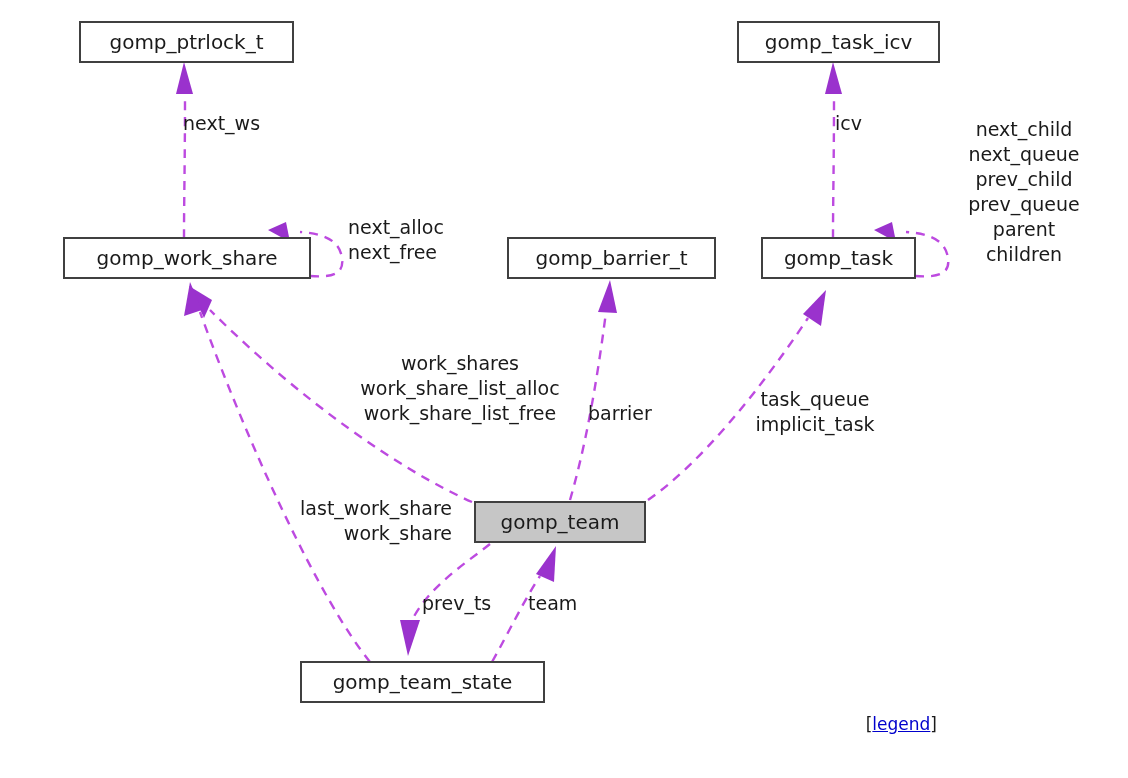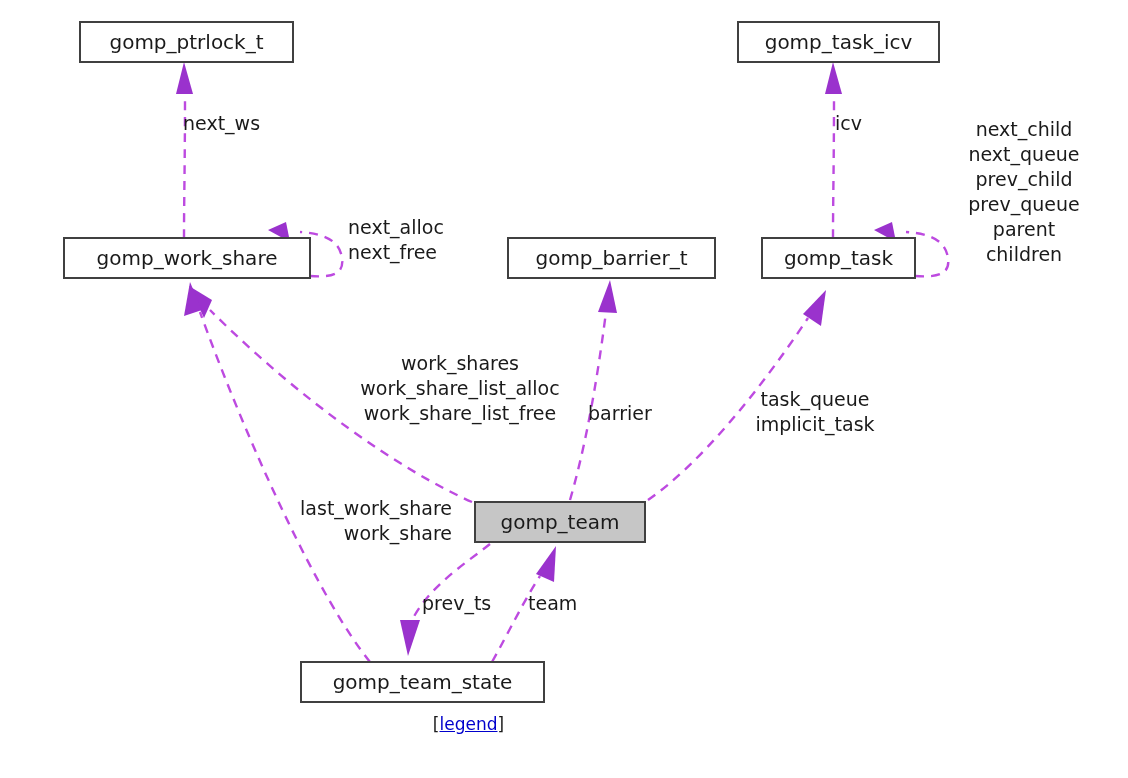--- a/index.html
+++ b/index.html
@@ -55,21 +55,21 @@
     dominant-baseline: middle;
   }
   .edge-label.mid { text-anchor: middle; }
   .edge-label.start { text-anchor: start; }
   .edge-label.end { text-anchor: end; }
   .legend-wrap {
     position: absolute;
     left: 0;
     top: 714px;
     width: 937px;
-    text-align: center;
+    text-align: right;
     font-family: "DejaVu Sans", sans-serif;
     font-size: 17px;
     color: #1a1a1a;
   }
   .legend-wrap a {
     color: #0000cc;
     text-decoration: underline;
     cursor: pointer;
   }
 </style>

